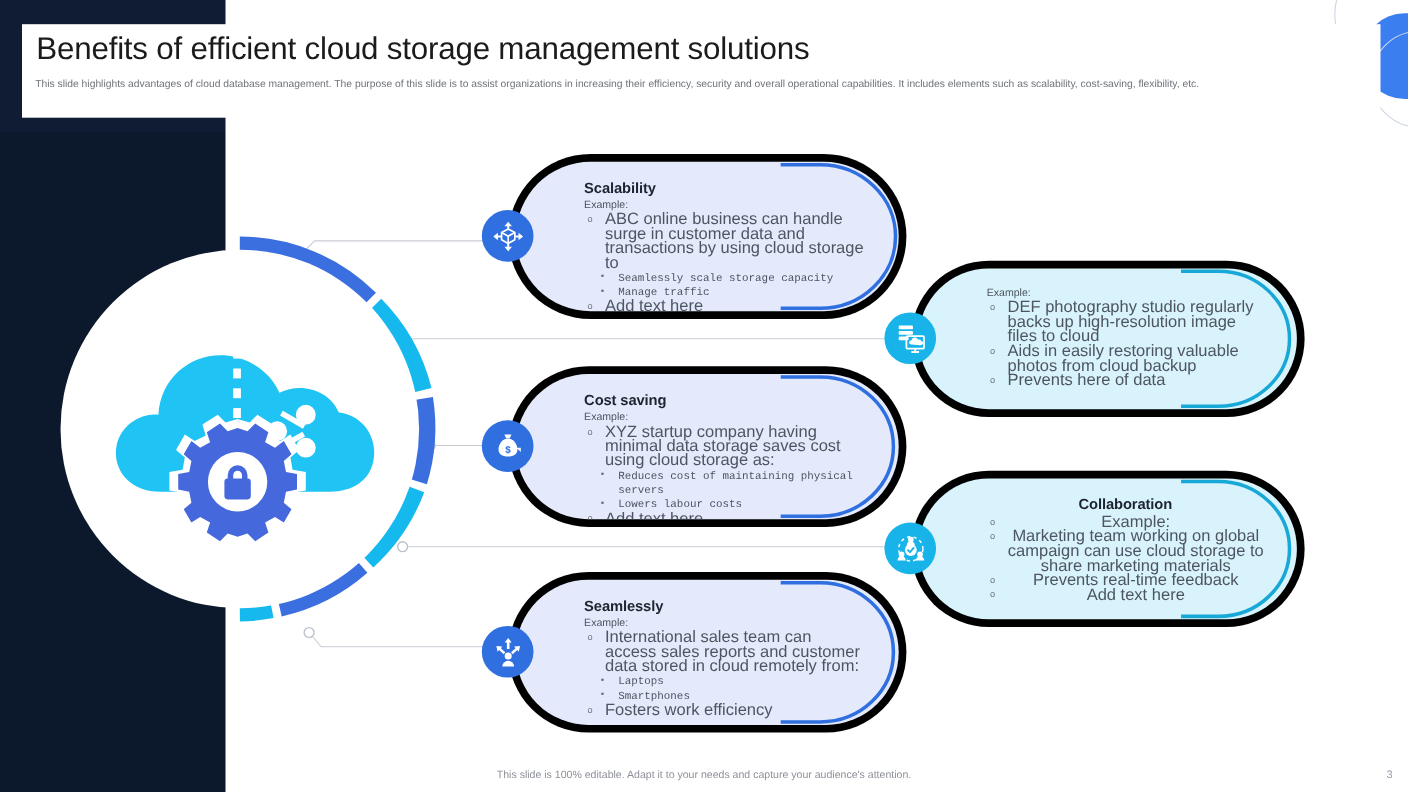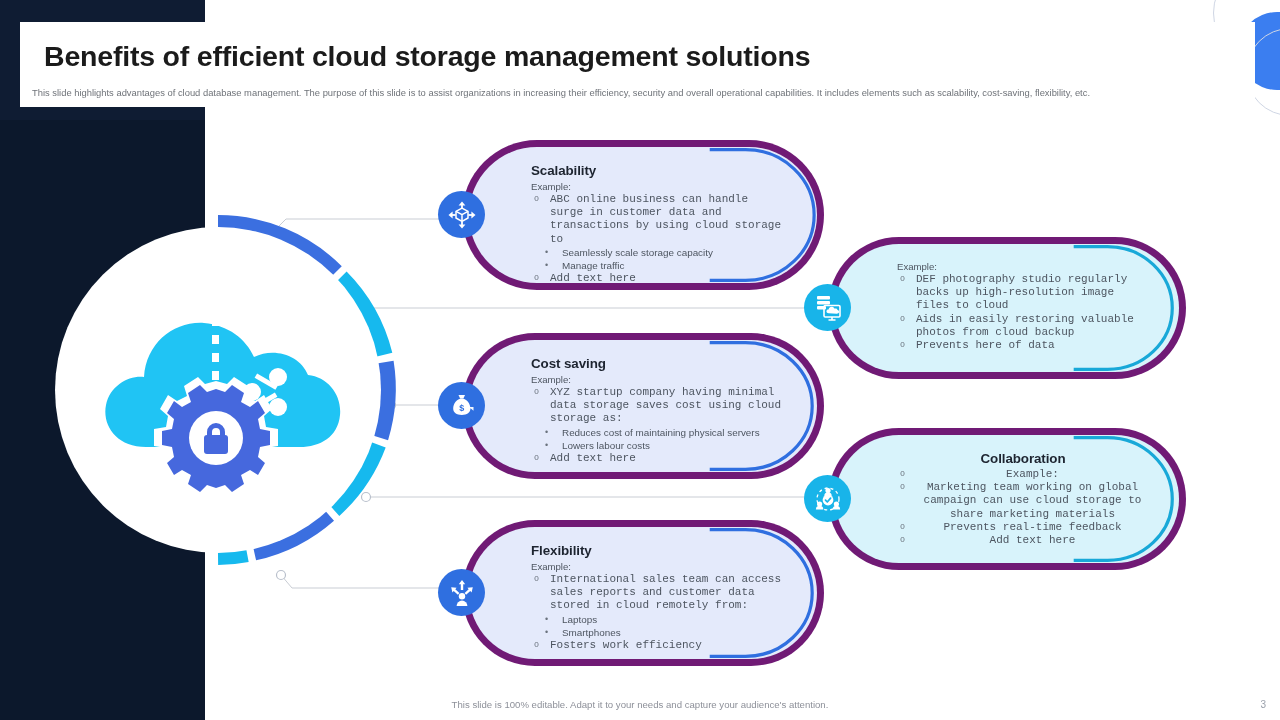--- a/index.html
+++ b/index.html
@@ -33,23 +33,23 @@
   }
 
   
   .title-block{
     position:absolute;left:20px;top:22px;width:1235px;height:85px;
     background:#ffffff;
     box-sizing:border-box;
     padding:4px 10px 0 12px;
   }
   .slide-title{
-    margin:12px;
+    margin:1px;
     font-size:28.5px;
-    font-weight:bold;
+    font-weight:normal;
     color:#1b1b1b;
     letter-spacing:-0.2px;
     line-height:36px;
     white-space:nowrap;
   }
   .slide-subtitle{
     margin:6px 0 0 0;
     font-size:9.4px;
     line-height:13px;
     color:#6f7379;
@@ -72,21 +72,21 @@
   
   .connector{position:absolute;pointer-events:none;}
   .conn-line{stroke:#c9cdd4;stroke-width:1;fill:none;}
   .conn-dot{fill:#ffffff;stroke:#b9c0cc;stroke-width:1.2;}
 
   
   .card{
     position:absolute;
     box-sizing:border-box;
     border-radius:170px;
-    background:#701a75;
+    background:#000000;
     padding:7px;
   }
   .card-inner{
     position:relative;
     width:100%;height:100%;
     border-radius:165px;
     box-sizing:border-box;
     padding:16px 30px 16px 62px;
     overflow:hidden;
   }
@@ -112,32 +112,31 @@
     margin:0 0 2px 0;
     font-size:13.4px;font-weight:bold;color:#1d2430;
     letter-spacing:-0.1px;
   }
   .card-example{
     margin:0;font-size:9.6px;color:#4d5560;line-height:13px;
   }
   ul.lvl1{margin:0;padding:0;list-style:none;}
   ul.lvl1>li{
     position:relative;padding-left:19px;
-    font-size:11px;line-height:13.2px;color:#4d5560;
+    font-size:15px;line-height:13.2px;color:#4d5560;
     margin:0;
-    font-family:Liberation Mono, monospace;
   }
   ul.lvl1>li::before{
     content:"o";position:absolute;left:3px;top:0;
     font-size:8.4px;color:#6a727d;line-height:13.2px;
   }
   ul.lvl2{margin:0;padding:0;list-style:none;}
   ul.lvl2>li{
     position:relative;padding-left:31px;
-    font-size:9.9px;line-height:13.2px;color:#4d5560;
+    font-size:9.9px;line-height:13.2px;color:#4d5560;font-family:Liberation Mono, monospace;
   }
   ul.lvl2>li::before{
     content:"•";position:absolute;left:14px;top:0;
     font-size:9px;color:#6a727d;line-height:13.2px;
   }
 
   
   .footer-note{
     position:absolute;left:0;top:699px;width:1280px;text-align:center;
     font-size:9.6px;color:#8d9099;
@@ -372,21 +371,21 @@
         <path d="M12.5 16.2 L14.3 18 L17.6 14.1" fill="none" stroke="#18b4e9" stroke-width="1.7" stroke-linecap="round" stroke-linejoin="round"></path>
       </svg>
     </div>
   </div>
 
   <div class="card blue" style="left:462px;top:520px;width:362px;height:146px;">
     <div class="card-inner">
       <svg class="card-arc" viewBox="0 0 362 146" preserveAspectRatio="none">
         <path d="M250 4 L287 4 A69 69 0 0 1 287 142 L250 142" fill="none" stroke="#2f6fe0" stroke-width="3.2" vector-effect="non-scaling-stroke"></path>
       </svg>
-      <h2 class="card-title">Flexibility</h2>
+      <h2 class="card-title">Seamlessly</h2>
       <p class="card-example">Example:</p>
       <ul class="lvl1">
         <li>International sales team can access sales reports and customer data stored in cloud remotely from:</li>
       </ul>
       <ul class="lvl2">
         <li>Laptops</li>
         <li>Smartphones</li>
       </ul>
       <ul class="lvl1">
         <li>Fosters work efficiency</li>

